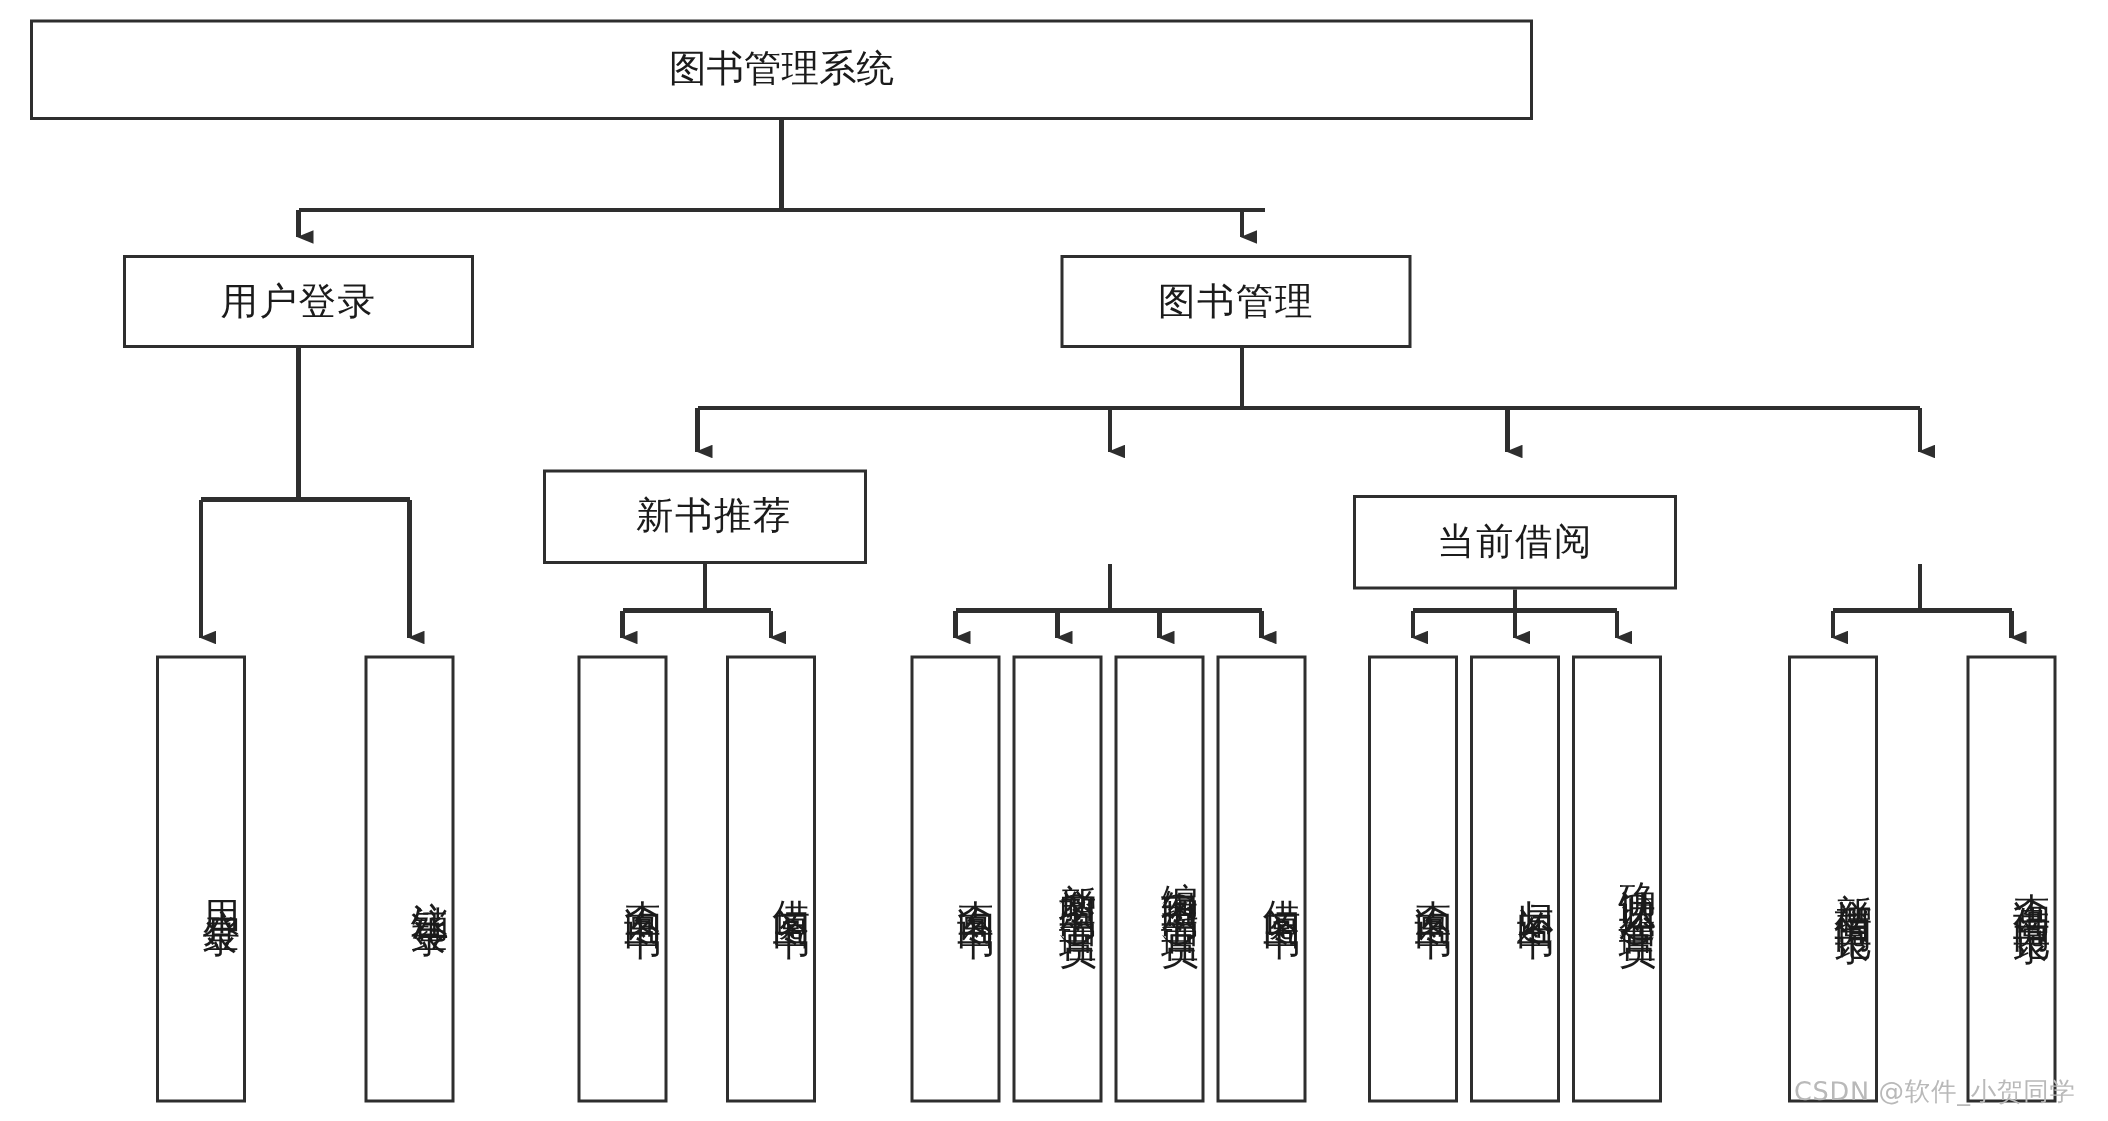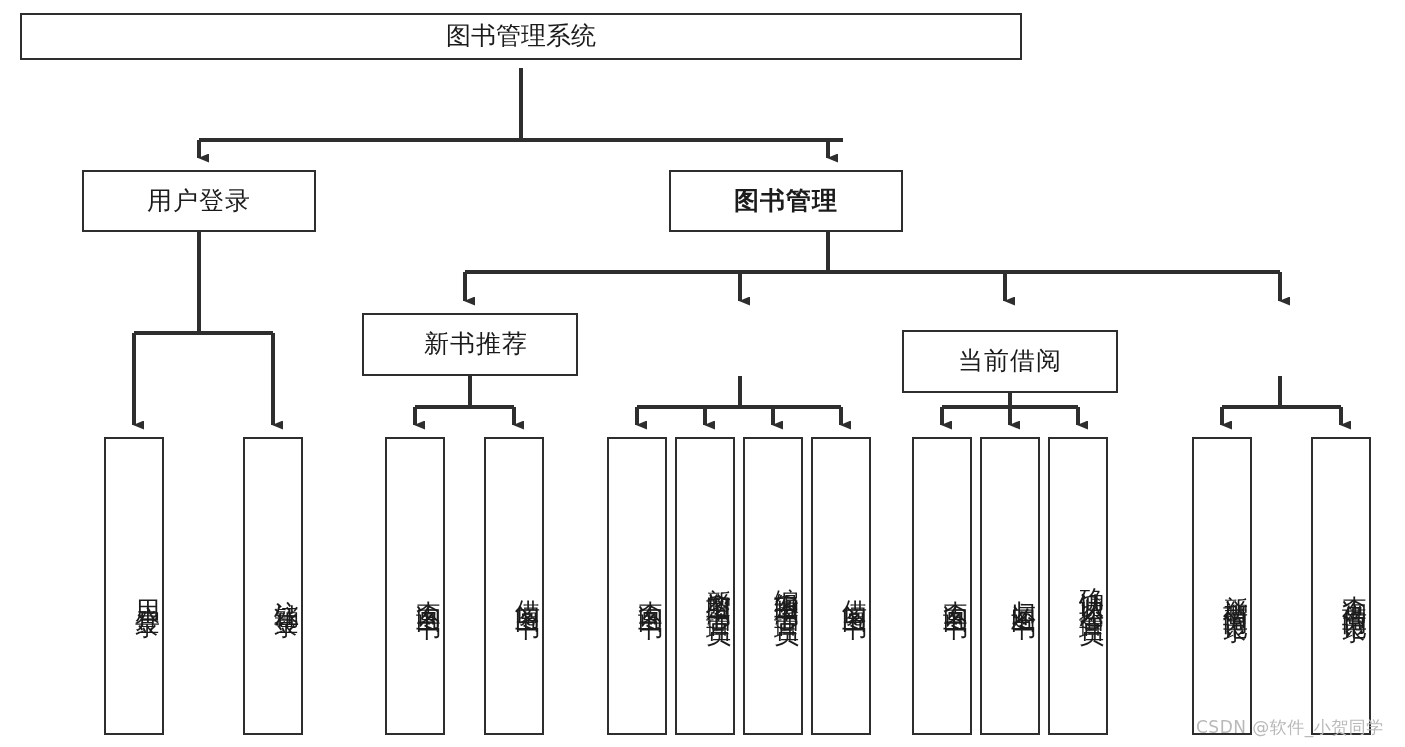--- a/index.html
+++ b/index.html
@@ -113,28 +113,28 @@
       <path d="M1078,407 L1078,425" marker-end="url(#arrowhead)"></path>
 
       <path d="M1280,376 L1280,407"></path>
       <path d="M1222,407 L1341,407"></path>
       <path d="M1222,407 L1222,425" marker-end="url(#arrowhead)"></path>
       <path d="M1341,407 L1341,425" marker-end="url(#arrowhead)"></path>
 
     </g>
   </svg>
 
-  <div class="node root" style="left:20px; top:13px; width:1002px; height:47px;">
+  <div class="node root" style="left:20px; top:13px; width:1002px; height:67px;">
     <span>图书管理系统</span>
   </div>
 
   <div class="node h" style="left:82px; top:170px; width:234px; height:62px;">
     <span>用户登录</span>
   </div>
-  <div class="node h" style="left:669px; top:170px; width:234px; height:62px;font-weight:bold;">
+  <div class="node h" style="left:707px; top:170px; width:234px; height:62px;">
     <span>图书管理</span>
   </div>
 
   <div class="node h" style="left:362px; top:313px; width:216px; height:63px;padding-left:12px;">
     <span>新书推荐</span>
   </div>
   <div class="node h" style="left:902px; top:330px; width:216px; height:63px;justify-content:center;">
     <span>当前借阅</span>
   </div>
 

